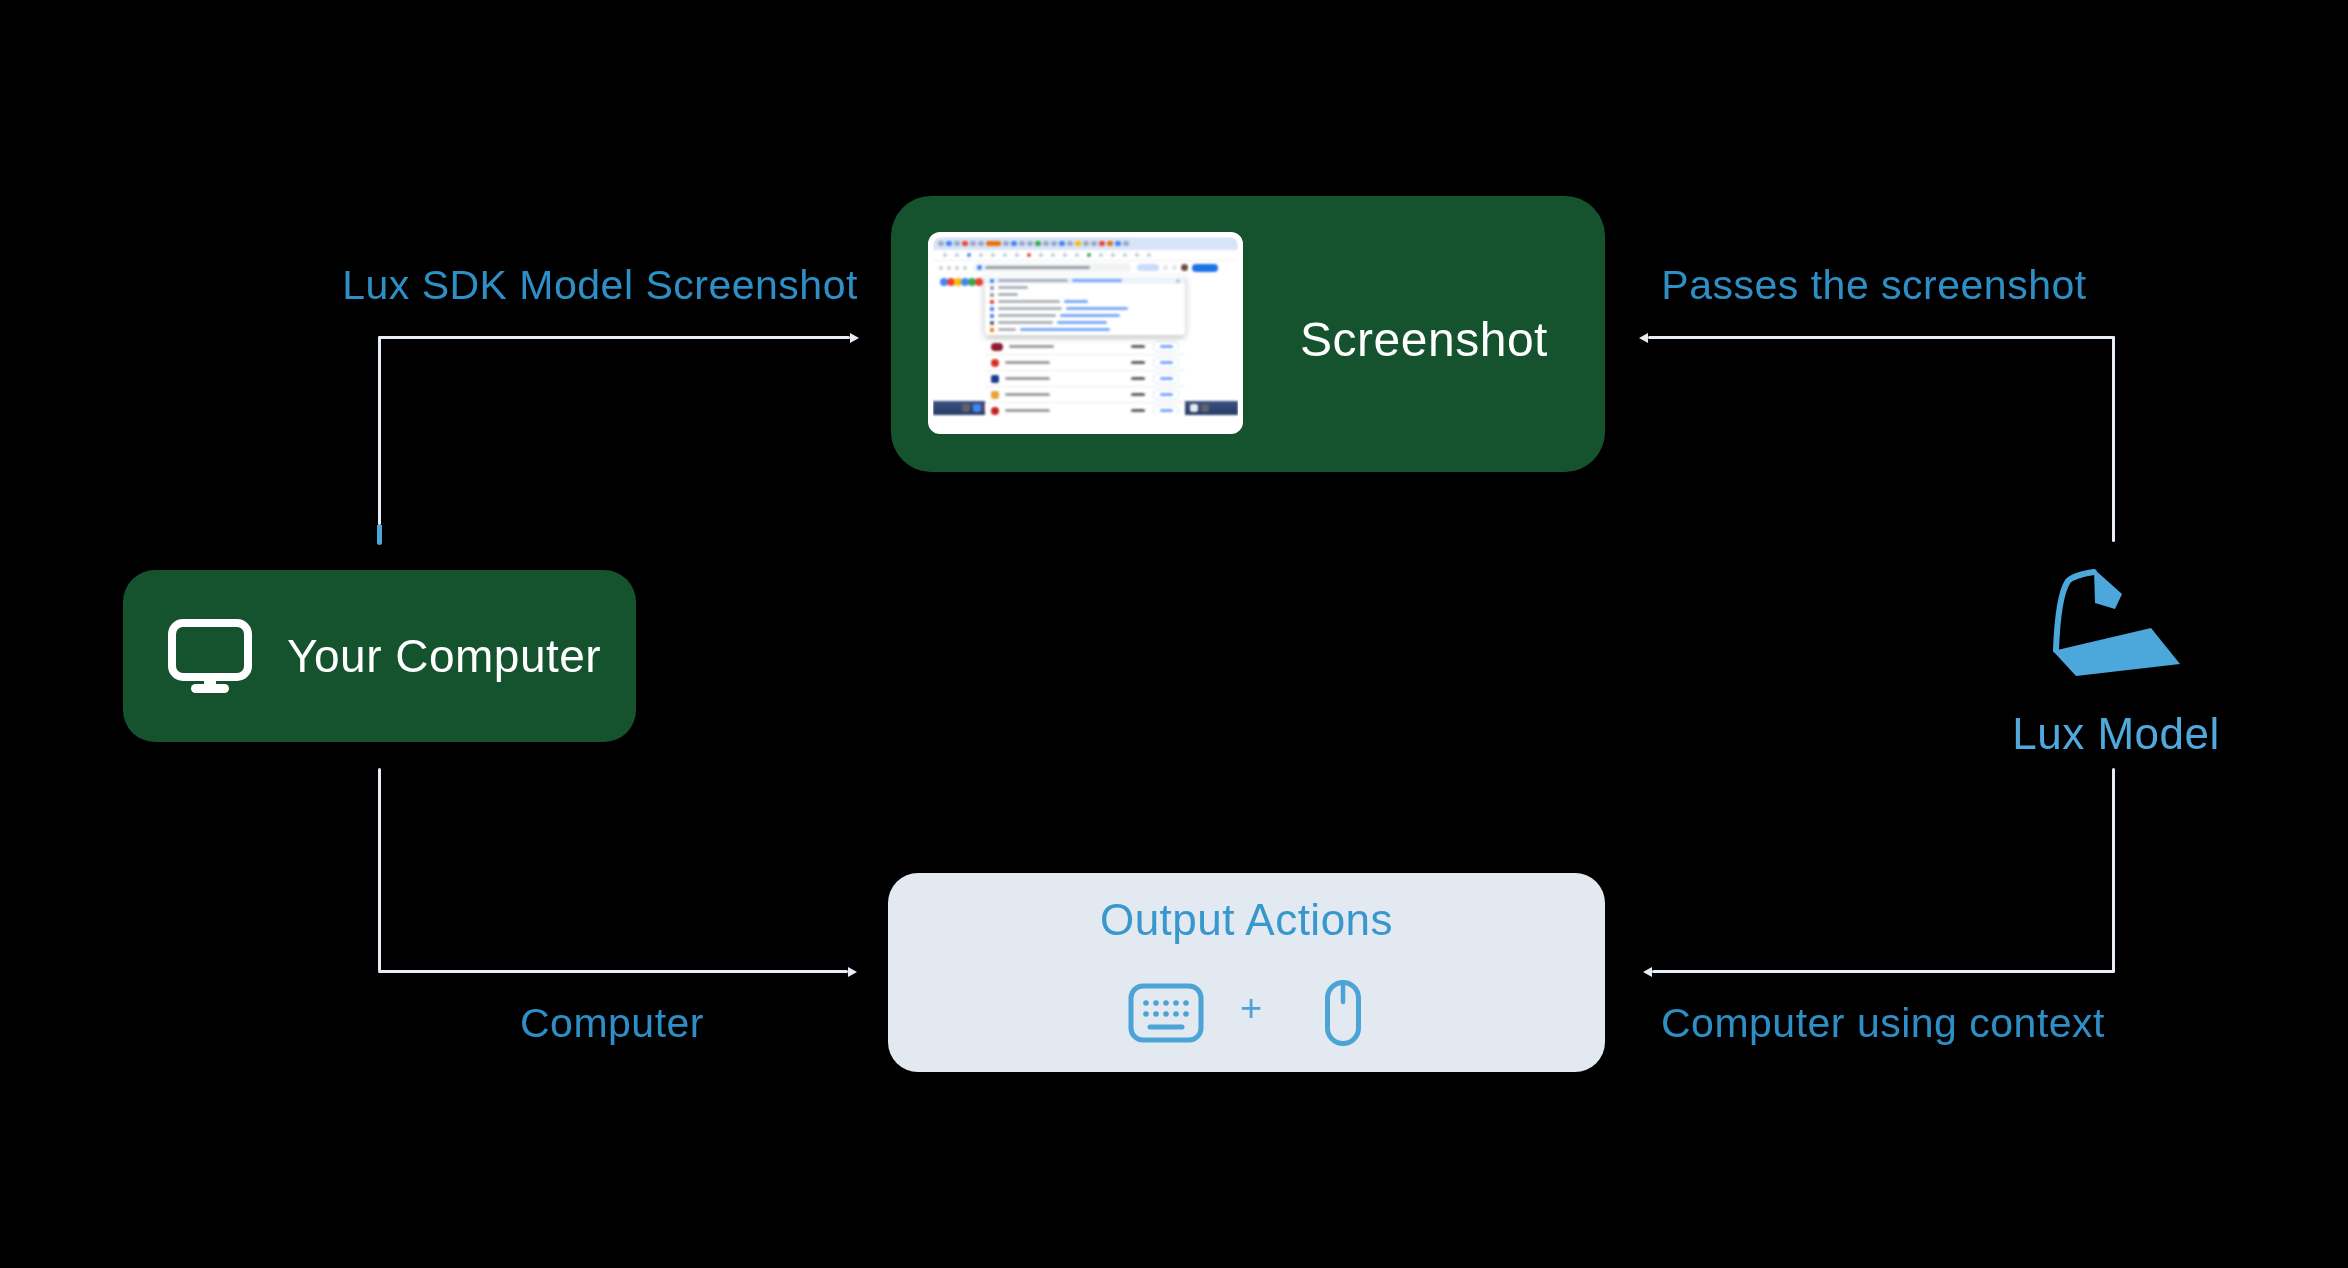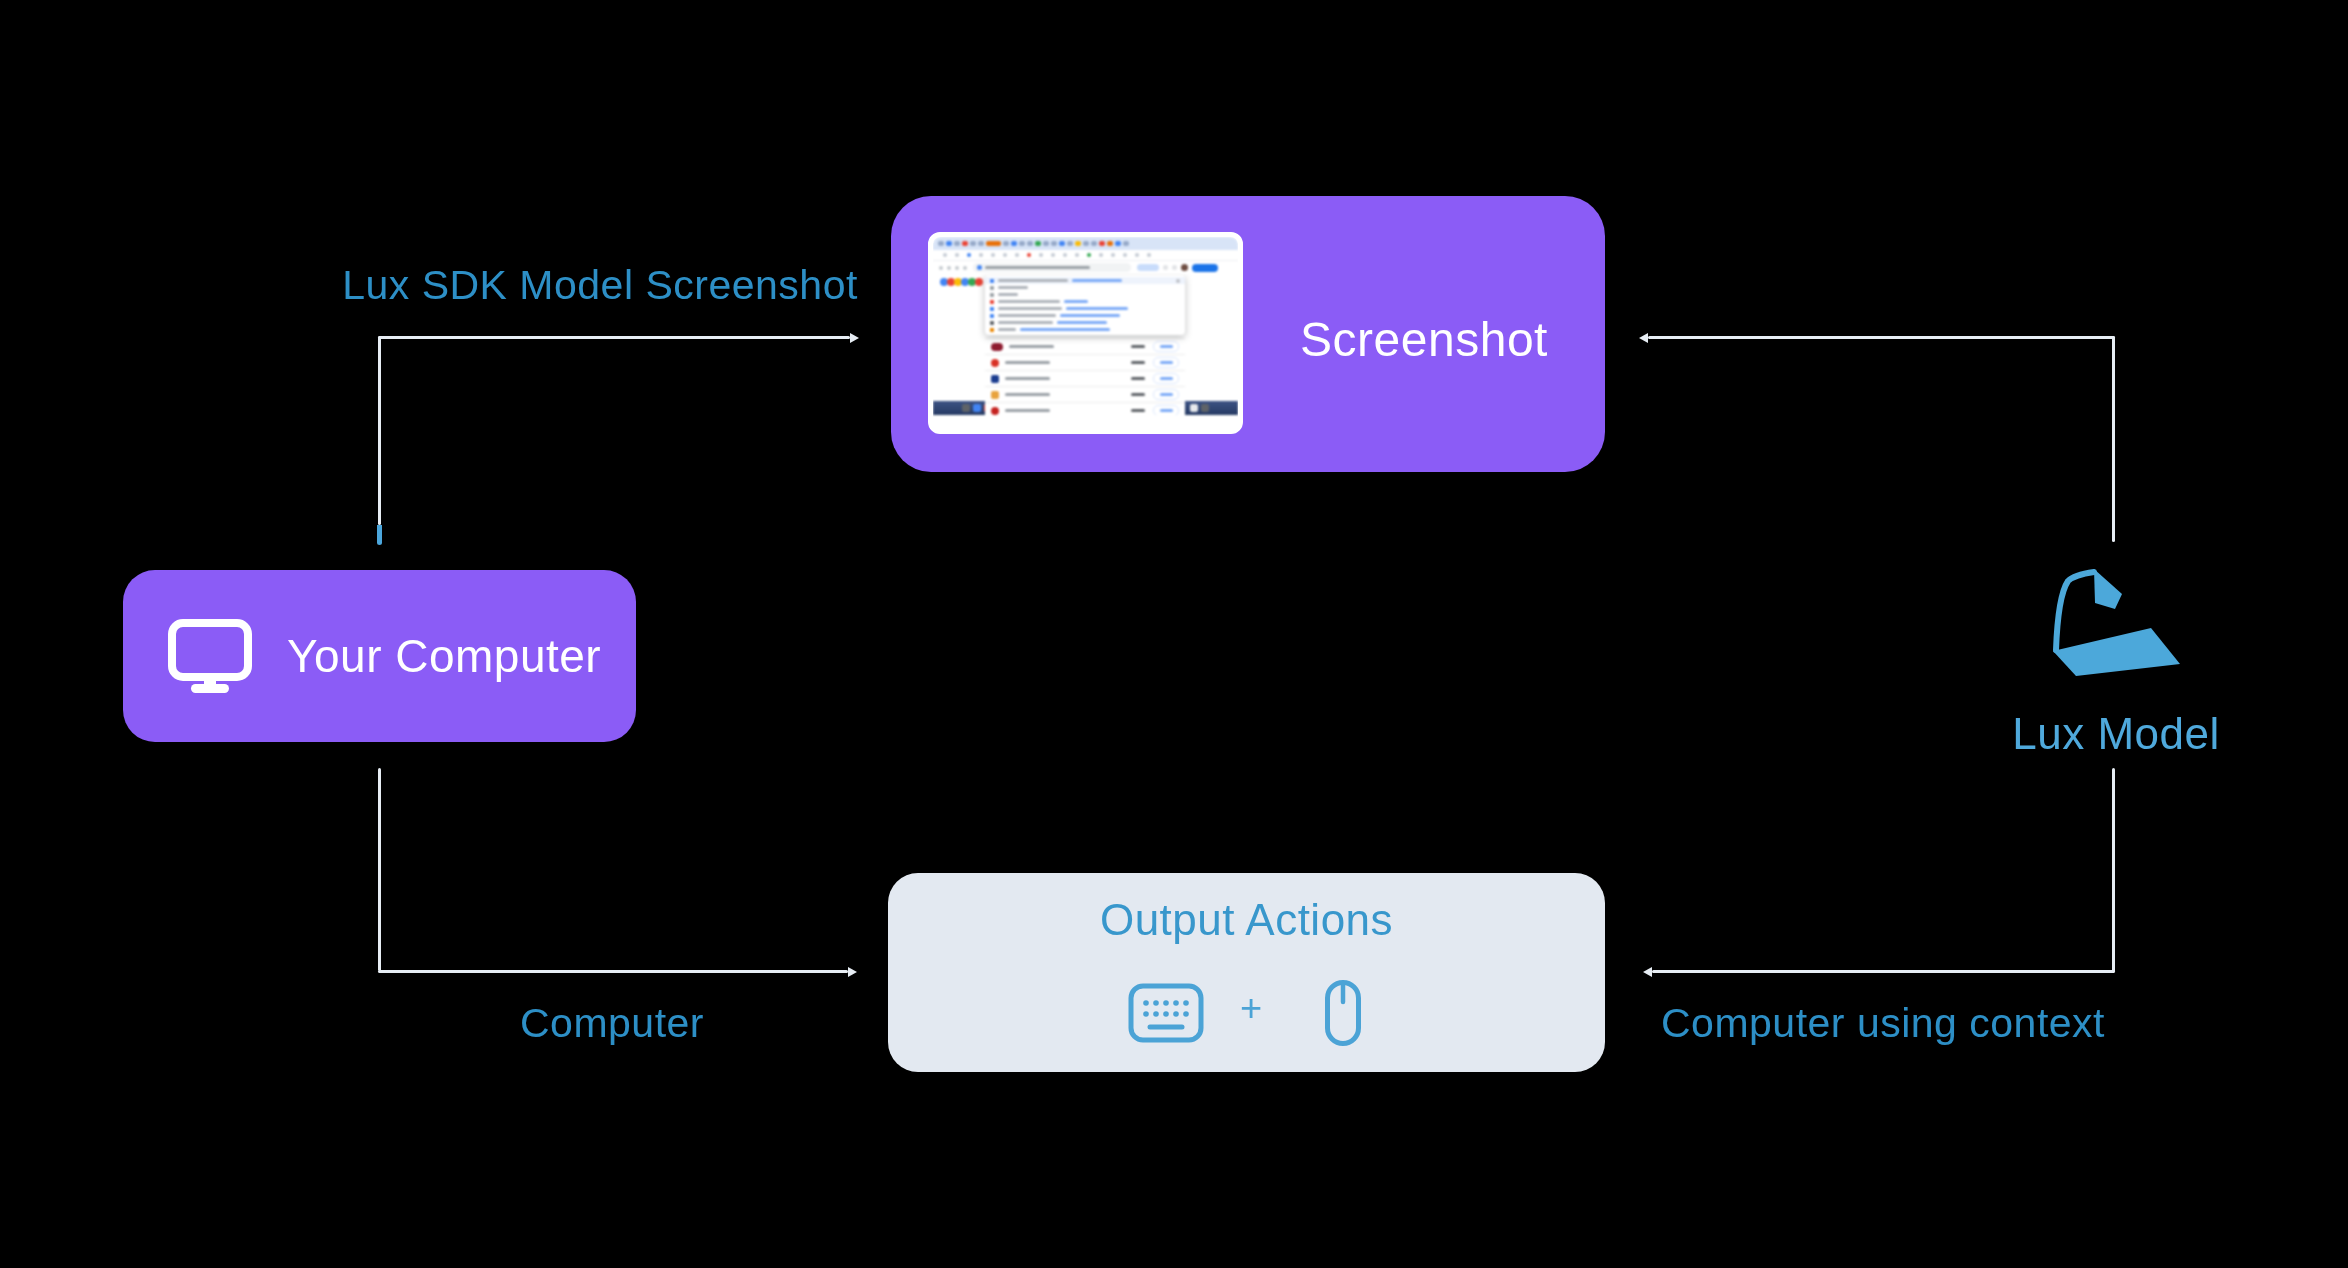--- a/index.html
+++ b/index.html
@@ -8,21 +8,21 @@
   
   .hline{position:absolute;height:3px;background:#E7EDF4;border-radius:2px;}
   .vline{position:absolute;width:3px;background:#E7EDF4;border-radius:2px;}
   .tri{position:absolute;width:0;height:0;}
   .tri-right{border-top:5px solid transparent;border-bottom:5px solid transparent;border-left:9px solid #E7EDF4;}
   .tri-left{border-top:5px solid transparent;border-bottom:5px solid transparent;border-right:9px solid #E7EDF4;}
   .blue-tip{position:absolute;width:5px;height:20px;background:#4BA6DC;border-radius:0 0 3px 3px;}
   
   .edge-label{position:absolute;color:#2D8FC6;font-size:41px;letter-spacing:.5px;text-align:center;}
   
-  .node{position:absolute;border-radius:32px;background:#8b5cf6;}
+  .node{position:absolute;border-radius:32px;background:#14532d;}
   .computer-box{left:123px;top:570px;width:513px;height:172px;display:flex;align-items:center;padding-left:44px;box-sizing:border-box;}
   .computer-label{color:#fff;font-size:46px;margin-left:34px;letter-spacing:.5px;}
   .screenshot-box{left:891px;top:196px;width:714px;height:276px;border-radius:40px;}
   .screenshot-label{position:absolute;left:352px;top:116px;width:362px;text-align:center;color:#fff;font-size:48px;letter-spacing:.5px;}
   .output-box{left:888px;top:873px;width:717px;height:199px;background:#E3E9F1;border-radius:30px;}
   .output-title{position:absolute;left:0;top:22px;width:100%;text-align:center;color:#3897CC;font-size:44px;letter-spacing:.5px;}
   .plus-sign{position:absolute;left:352px;top:114px;font-size:38px;color:#4BA3D6;}
   .lux-label{position:absolute;left:1916px;top:688px;width:400px;text-align:center;color:#4FA9DC;font-size:44px;letter-spacing:.5px;margin-top:21px;}
   
   .thumb{position:absolute;left:37px;top:36px;width:315px;height:202px;box-sizing:border-box;
@@ -56,20 +56,21 @@
 
   <div class="vline" style="left:2112px;top:768px;height:204px"></div>
   <div class="hline" style="left:1652px;top:970px;width:463px"></div>
   <div class="tri tri-left" style="left:1643px;top:967px"></div>
 
   <div class="vline" style="left:378px;top:768px;height:203px"></div>
   <div class="hline" style="left:378px;top:970px;width:470px"></div>
   <div class="tri tri-right" style="left:848px;top:967px"></div>
 
   <div class="edge-label" style="left:340px;top:262px;width:520px">Lux SDK Model Screenshot</div>
+  <div class="edge-label" style="left:1614px;top:262px;width:520px">Passes the screenshot</div>
   <div class="edge-label" style="left:352px;top:1000px;width:520px">Computer</div>
   <div class="edge-label" style="left:1623px;top:1000px;width:520px">Computer using context</div>
 
   <div class="node computer-box">
     <svg width="86" height="76" viewBox="0 0 86 76">
       <rect x="5" y="5" width="76" height="54" rx="11" fill="none" stroke="#ffffff" stroke-width="8"></rect>
       <rect x="37" y="59" width="12" height="9" fill="#ffffff"></rect>
       <rect x="24" y="66" width="38" height="9" rx="4.5" fill="#ffffff"></rect>
     </svg>
     <span class="computer-label">Your Computer</span>

